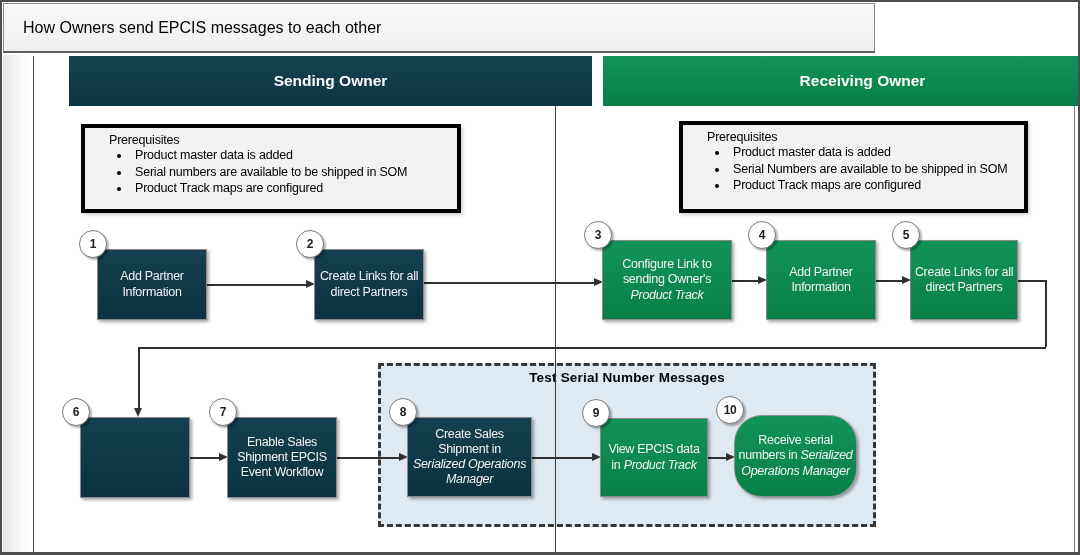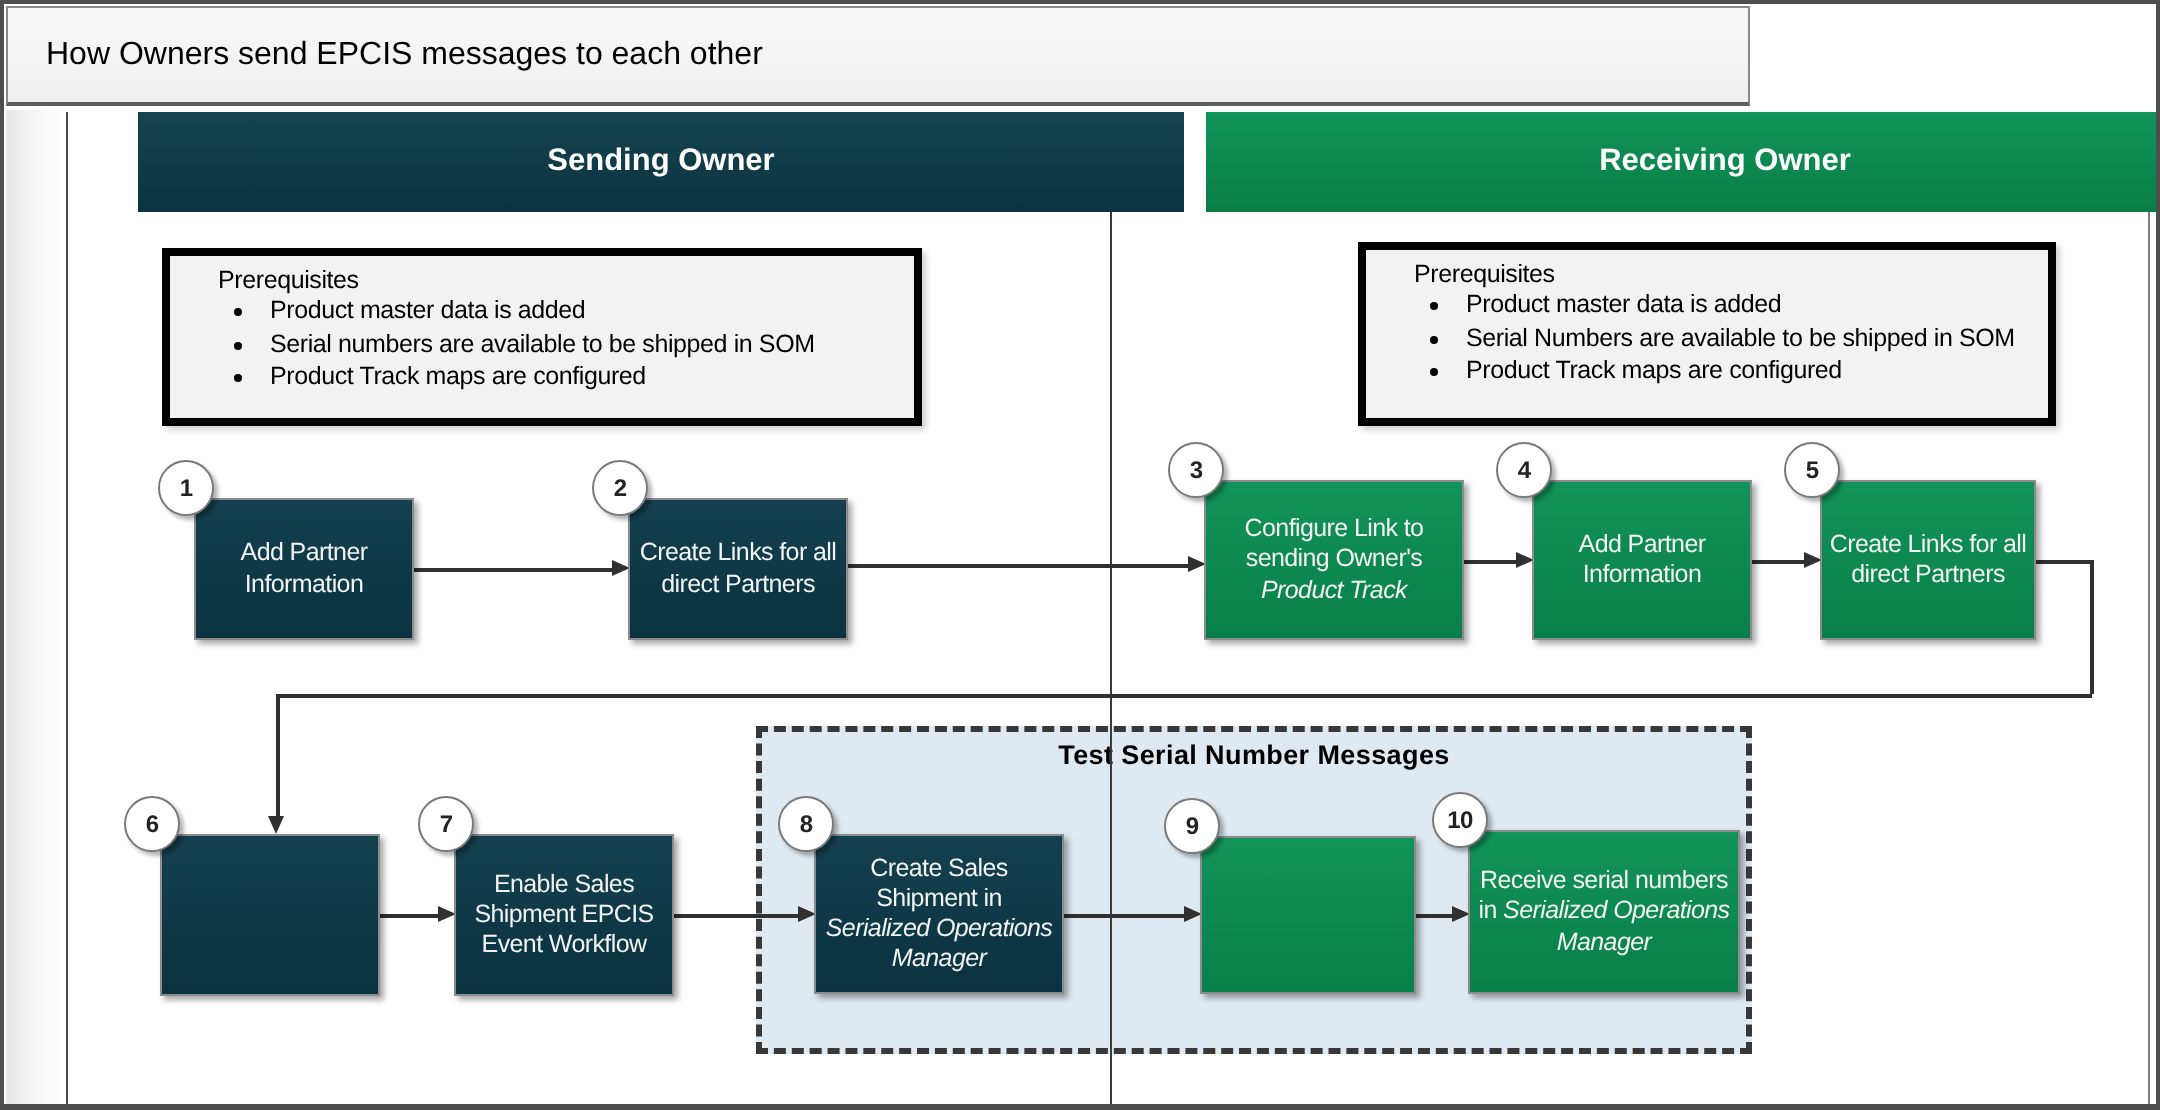--- a/index.html
+++ b/index.html
@@ -106,22 +106,23 @@
   <div class="box teal" style="left:225px;top:415px;width:110px;height:81px;">
     <span class="badge">7</span>
     <span class="lbl"><span>Enable Sales Shipment EPCIS Event Workflow</span></span>
   </div>
   <div class="box teal" style="left:405px;top:415px;width:125px;height:80px;">
     <span class="badge">8</span>
     <span class="lbl"><span>Create Sales Shipment in </span><span class="it">Serialized Operations Manager</span></span>
   </div>
   <div class="box green" style="left:598px;top:416px;width:108px;height:79px;">
     <span class="badge">9</span>
+    <span class="lbl"><span>View EPCIS data in </span><span class="it">Product Track</span></span>
   </div>
-  <div class="box green" style="left:732px;top:413px;width:136px;height:82px;">
+  <div class="box green" style="left:732px;top:413px;width:123px;height:82px;border-radius:28px;">
     <span class="badge">10</span>
     <span class="lbl"><span>Receive serial numbers in </span><span class="it">Serialized Operations Manager</span></span>
   </div>
 
   <div class="hline" style="left:205px;top:282px;width:99px;"></div>
   <div class="ah-right" style="left:304px;top:278px;"></div>
 
   <div class="hline" style="left:422px;top:280px;width:170px;"></div>
   <div class="ah-right" style="left:592px;top:276px;"></div>
 

